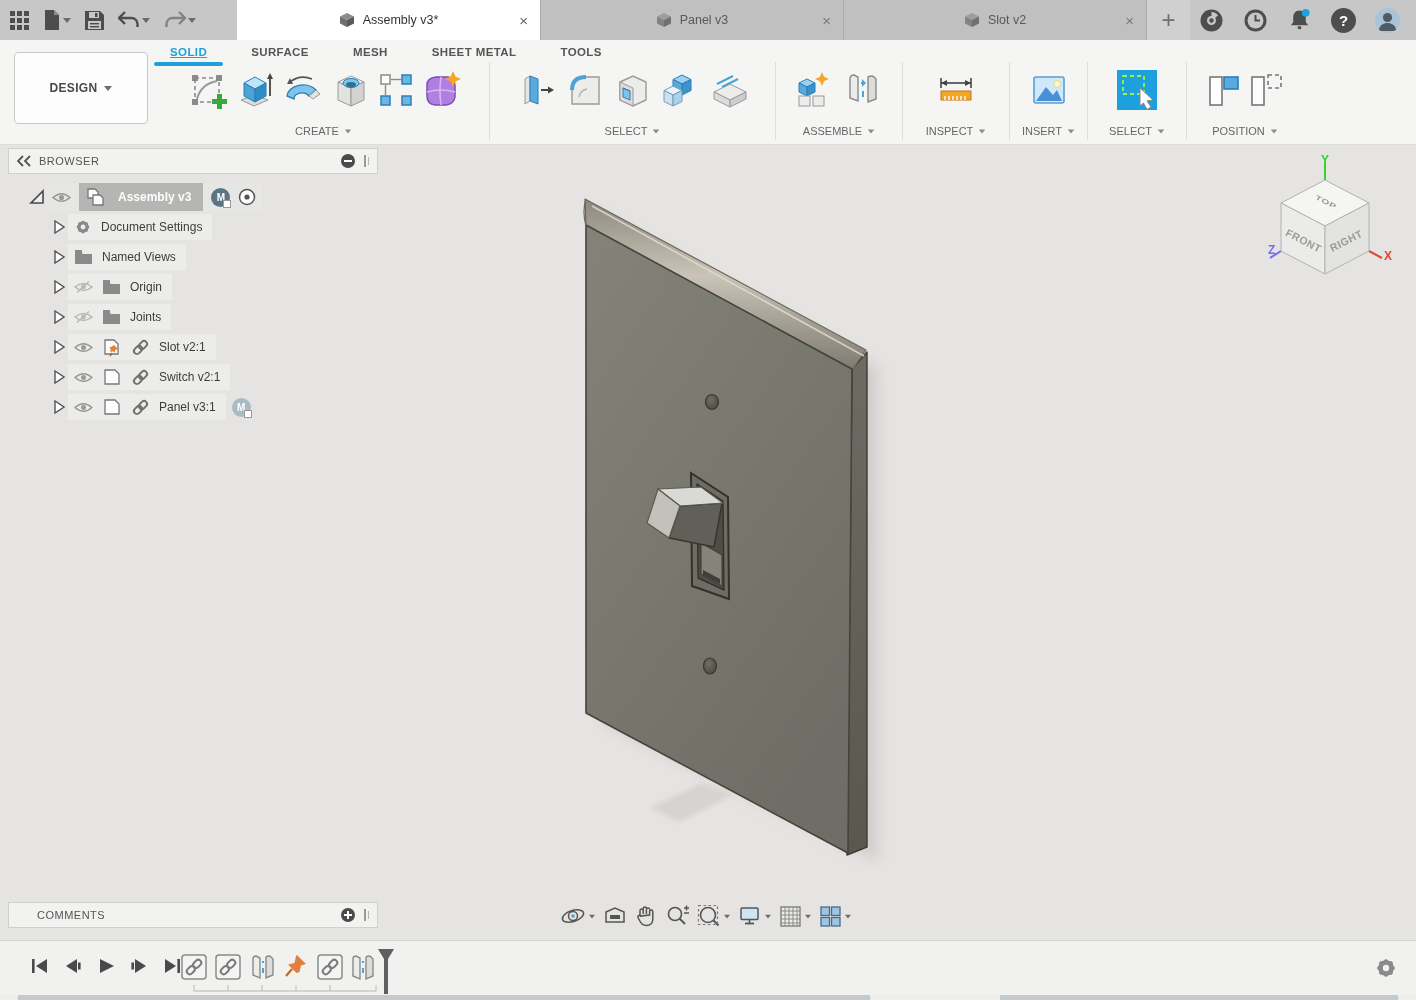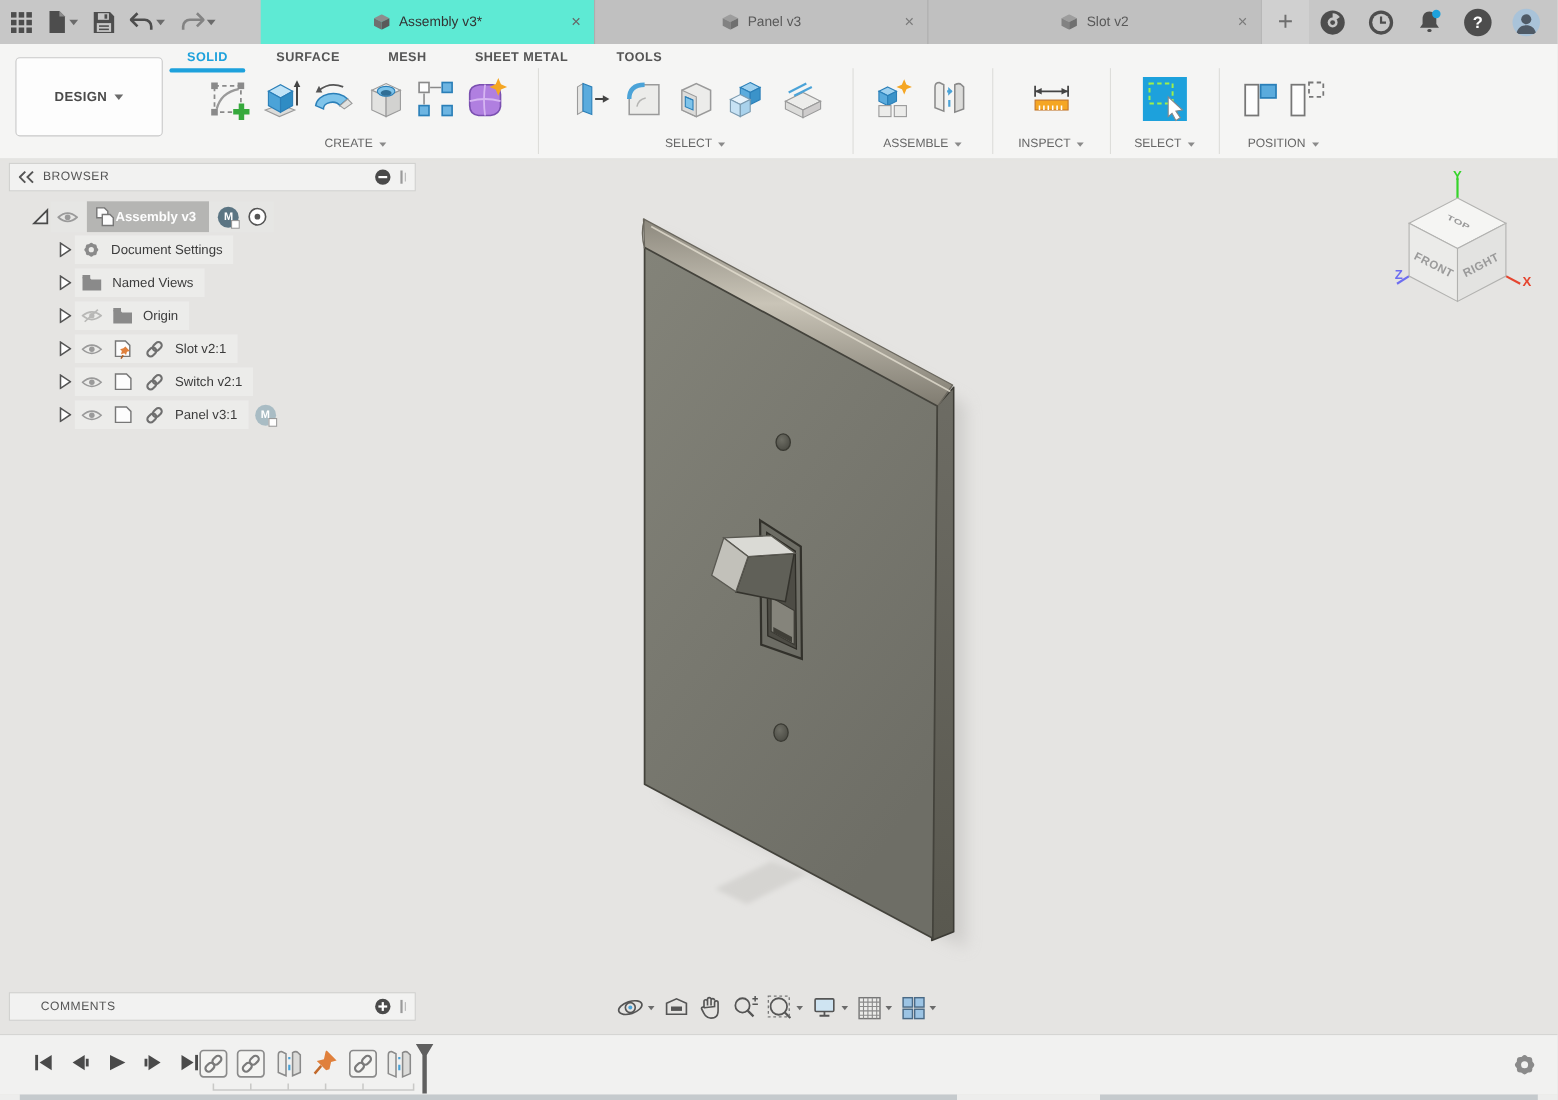--- a/index.html
+++ b/index.html
@@ -9,42 +9,42 @@
   
   .titlebar { position:absolute; left:0; top:0; width:1416px; height:40px;
     background:#c7c7c7; display:flex; align-items:stretch; }
   .tb-left { width:237px; display:flex; align-items:center; gap:14px; padding-left:10px; }
   .tb-ico { display:flex; align-items:center; gap:2px; cursor:default; }
   .tb-ico svg { display:block; }
   .caret { width:0; height:0; border-left:4px solid transparent; border-right:4px solid transparent;
     border-top:5px solid #6b6b6b; display:inline-block; }
   .doc-tab { width:303px; display:flex; align-items:center; justify-content:center; gap:8px;
     border-left:1px solid #adadad; font-size:12.5px; color:#595959; background:#c0c0c0; position:relative; }
-  .doc-tab.active { background:#5eead4; color:#333; border-left:none; }
+  .doc-tab.active { background:#ffffff; color:#333; border-left:none; }
   .tab-close { position:absolute; right:12px; top:50%; transform:translateY(-50%);
     font-size:15px; color:#7a7a7a; line-height:1; }
   .doc-tab.active .tab-close { color:#666; }
   .newtab { width:44px; background:#d0d0d0; display:flex; align-items:center; justify-content:center;
     font-size:24px; color:#6e6e6e; border-left:1px solid #adadad; }
   .tb-right { flex:1; display:flex; align-items:center; justify-content:flex-end; gap:19px; padding-right:16px; }
   .circ { width:25px; height:25px; border-radius:50%; display:flex; align-items:center; justify-content:center; position:relative; }
   .help-circ { background:#4d4d4d; color:#fff; font-size:15px; font-weight:bold; }
   .avatar-circ { background:#a9c3d9; overflow:hidden; }
 
   
   .toolbar { position:absolute; left:0; top:40px; width:1416px; height:105px;
     background:#f5f5f4; border-bottom:1px solid #dcdcda; }
   .design-btn { position:absolute; left:14px; top:12px; width:134px; height:72px;
     background:#fdfdfd; border:1px solid #c9c9c9; border-radius:4px;
     display:flex; align-items:center; justify-content:center; gap:7px;
     font-size:12px; font-weight:bold; color:#4a4a4a; letter-spacing:.3px; }
   .ws-tabs { position:absolute; left:170px; top:2px; display:flex; }
   .ws-tab { font-size:11.5px; font-weight:bold; color:#555; padding:4px 0 6px 0; margin-right:44px;
     letter-spacing:.4px; position:relative; }
-  .ws-tab.active { color:#1da1dc; }
+  .ws-tab.active { color:#1da1dc;text-decoration:underline; }
   .ws-tab.active::after { content:""; position:absolute; left:-16px; right:-16px; bottom:-2px;
     height:4px; background:#1da1dc; border-radius:2px; }
   .groups { position:absolute; left:158px; top:22px; height:78px; display:flex; }
   .tgroup { display:flex; flex-direction:column; align-items:center; justify-content:space-between;
     border-right:1px solid #ddddda; padding:0 6px; }
   .tgroup.last { border-right:none; }
   .ticons { display:flex; align-items:center; gap:4px; height:56px; }
   .ticon { display:flex; align-items:center; justify-content:center; width:44px; height:50px; border-radius:3px; }
   .ticon.small { width:38px; }
   .glabel { font-size:11px; color:#666; display:flex; align-items:center; gap:5px; padding-bottom:3px;text-align:right; }
@@ -66,21 +66,21 @@
   .handle-bars { display:flex; gap:2px; align-items:center; }
   .hb1 { width:2px; height:12px; background:#9a9a9a; }
   .hb2 { width:1px; height:8px; background:#b5b5b5; }
   .tree { padding-top:8px; }
   .trow { height:30px; display:flex; align-items:center; }
   .tw-arrow { width:18px; margin-left:42px; display:flex; justify-content:center; }
   .trow.root .tw-arrow { margin-left:20px; }
   .chip { display:flex; align-items:center; gap:9px; background:#ececea; padding:0 10px 0 6px; height:26px; }
   .chip .lbl { font-size:12px; color:#3c3c3c; white-space:nowrap; }
   .root-wrap { display:flex; align-items:center; background:#e6e6e4; height:28px; padding:0 6px; gap:8px; }
-  .root-chip { display:flex; align-items:center; gap:0; background:#b5b5b3; height:28px; padding:0 12px 0 6px; }
+  .root-chip { display:flex; align-items:center; gap:13px; background:#b5b5b3; height:28px; padding:0 12px 0 6px; }
   .root-chip .lbl { font-size:12px; font-weight:bold; color:#fdfdfd; }
   .mbadge { width:19px; height:19px; border-radius:50%; background:#5b7583; color:#fff;
     font-size:10px; font-weight:bold; display:flex; align-items:center; justify-content:center; position:relative; }
   .mbadge::after { content:""; position:absolute; right:-1px; bottom:-1px; width:6px; height:6px;
     background:#fff; border:1px solid #9a9a9a; }
   .mbadge.lite { background:#a9bcc4; }
 
   
   .comments { position:absolute; left:8px; top:756px; width:370px; }
   .navbar { position:absolute; left:558px; top:757px; height:26px; display:flex; align-items:center; gap:3px; }
@@ -393,20 +393,35 @@
               </g>
             </svg>
         </span>
       </div>
       <div class="glabel ptr">
         <span>INSPECT</span>
           <span class="caret"></span>
       </div>
     </div>
 
+    <div class="tgroup" style="width:78px">
+      <div class="ticons">
+        <span class="ticon ptr">
+          <svg width="42" height="42" viewBox="0 0 42 42">
+              <rect x="6" y="8" width="30" height="26" rx="2" fill="#cfe9fa" stroke="#5a9fd4" stroke-width="1.6"></rect>
+              <polygon points="8,32 18,18 25,26 29,21 34,32" fill="#4a90d9"></polygon>
+              <circle cx="29" cy="15" r="3.4" fill="#fdf6cf" stroke="#e8d87a"></circle>
+            </svg>
+        </span>
+      </div>
+      <div class="glabel ptr">
+        <span>INSERT</span>
+          <span class="caret"></span>
+      </div>
+    </div>
 
     <div class="tgroup" style="width:99px">
       <div class="ticons">
         <span class="ticon ptr">
           <svg width="44" height="44" viewBox="0 0 44 44">
               <rect x="2" y="2" width="40" height="40" fill="#1da1dc"></rect>
               <rect x="8" y="8" width="21" height="18" fill="none" stroke="#9ff04a" stroke-width="1.8" stroke-dasharray="4 3"></rect>
               <polygon points="25,20 38,32 32,33 36,39 32,41.5 28.5,35 25,38" fill="#fff" stroke="#888" stroke-width="1"></polygon>
             </svg>
         </span>
@@ -606,20 +621,39 @@
               <line x1="3" y1="12.5" x2="15" y2="1.5" stroke="#b8b8b6" stroke-width="1.5"></line>
             </svg>
           <svg width="19" height="16" viewBox="0 0 19 16">
               <path d="M1 3 h6 l2 2 h9 v10 h-17 z" fill="#8a8a8a"></path>
               <rect x="1" y="1" width="7" height="3" fill="#8a8a8a"></rect>
             </svg>
           <span class="lbl">Origin</span>
         </span>
       </div>
 
+      <div class="trow">
+        <span class="tw-arrow">
+            <svg width="12" height="14" viewBox="0 0 12 14">
+              <polygon points="2,1 11,7 2,13" fill="#fff" stroke="#555" stroke-width="1.4"></polygon>
+            </svg>
+          </span>
+        <span class="chip">
+          <svg width="19" height="14" viewBox="0 0 19 14">
+              <path d="M1 7 Q9.5 0 18 7 Q9.5 14 1 7 Z" fill="none" stroke="#b8b8b6" stroke-width="1.5"></path>
+              <circle cx="9.5" cy="7" r="2.4" fill="#b8b8b6"></circle>
+              <line x1="3" y1="12.5" x2="15" y2="1.5" stroke="#b8b8b6" stroke-width="1.5"></line>
+            </svg>
+          <svg width="19" height="16" viewBox="0 0 19 16">
+              <path d="M1 3 h6 l2 2 h9 v10 h-17 z" fill="#8a8a8a"></path>
+              <rect x="1" y="1" width="7" height="3" fill="#8a8a8a"></rect>
+            </svg>
+          <span class="lbl">Joints</span>
+        </span>
+      </div>
 
       <div class="trow">
         <span class="tw-arrow">
             <svg width="12" height="14" viewBox="0 0 12 14">
               <polygon points="2,1 11,7 2,13" fill="#fff" stroke="#555" stroke-width="1.4"></polygon>
             </svg>
           </span>
         <span class="chip">
           <svg width="19" height="13" viewBox="0 0 19 13">
               <path d="M1 6.5 Q9.5 -1 18 6.5 Q9.5 14 1 6.5 Z" fill="none" stroke="#9a9a9a" stroke-width="1.5"></path>

